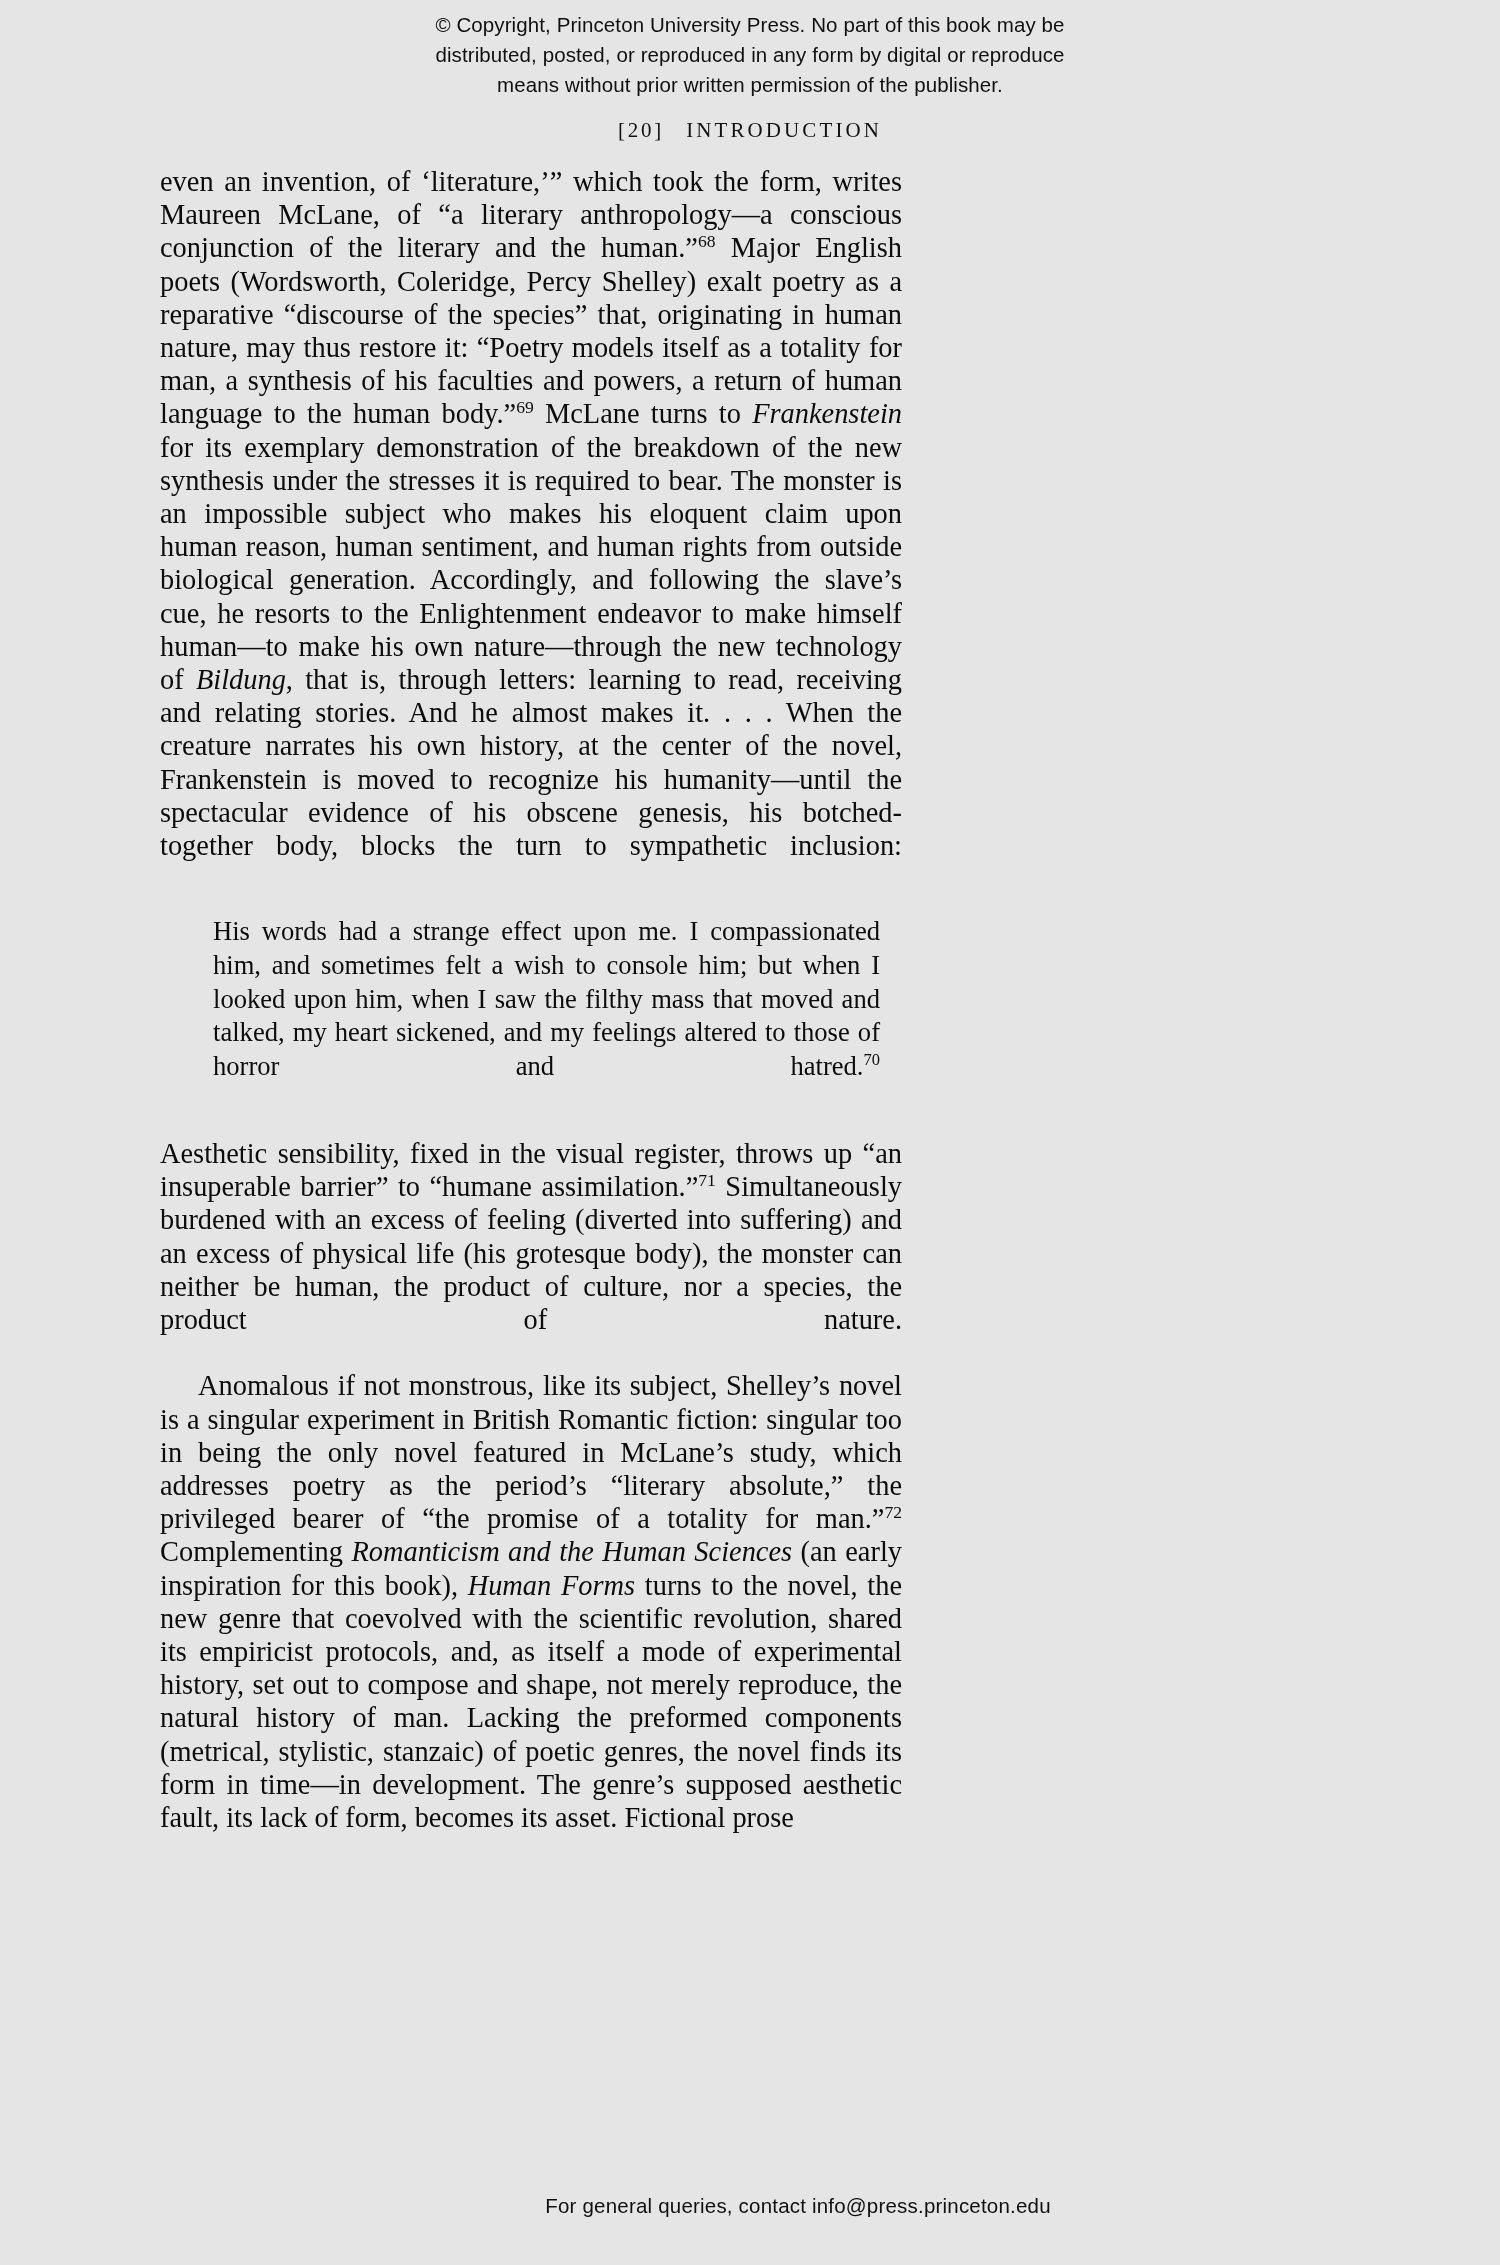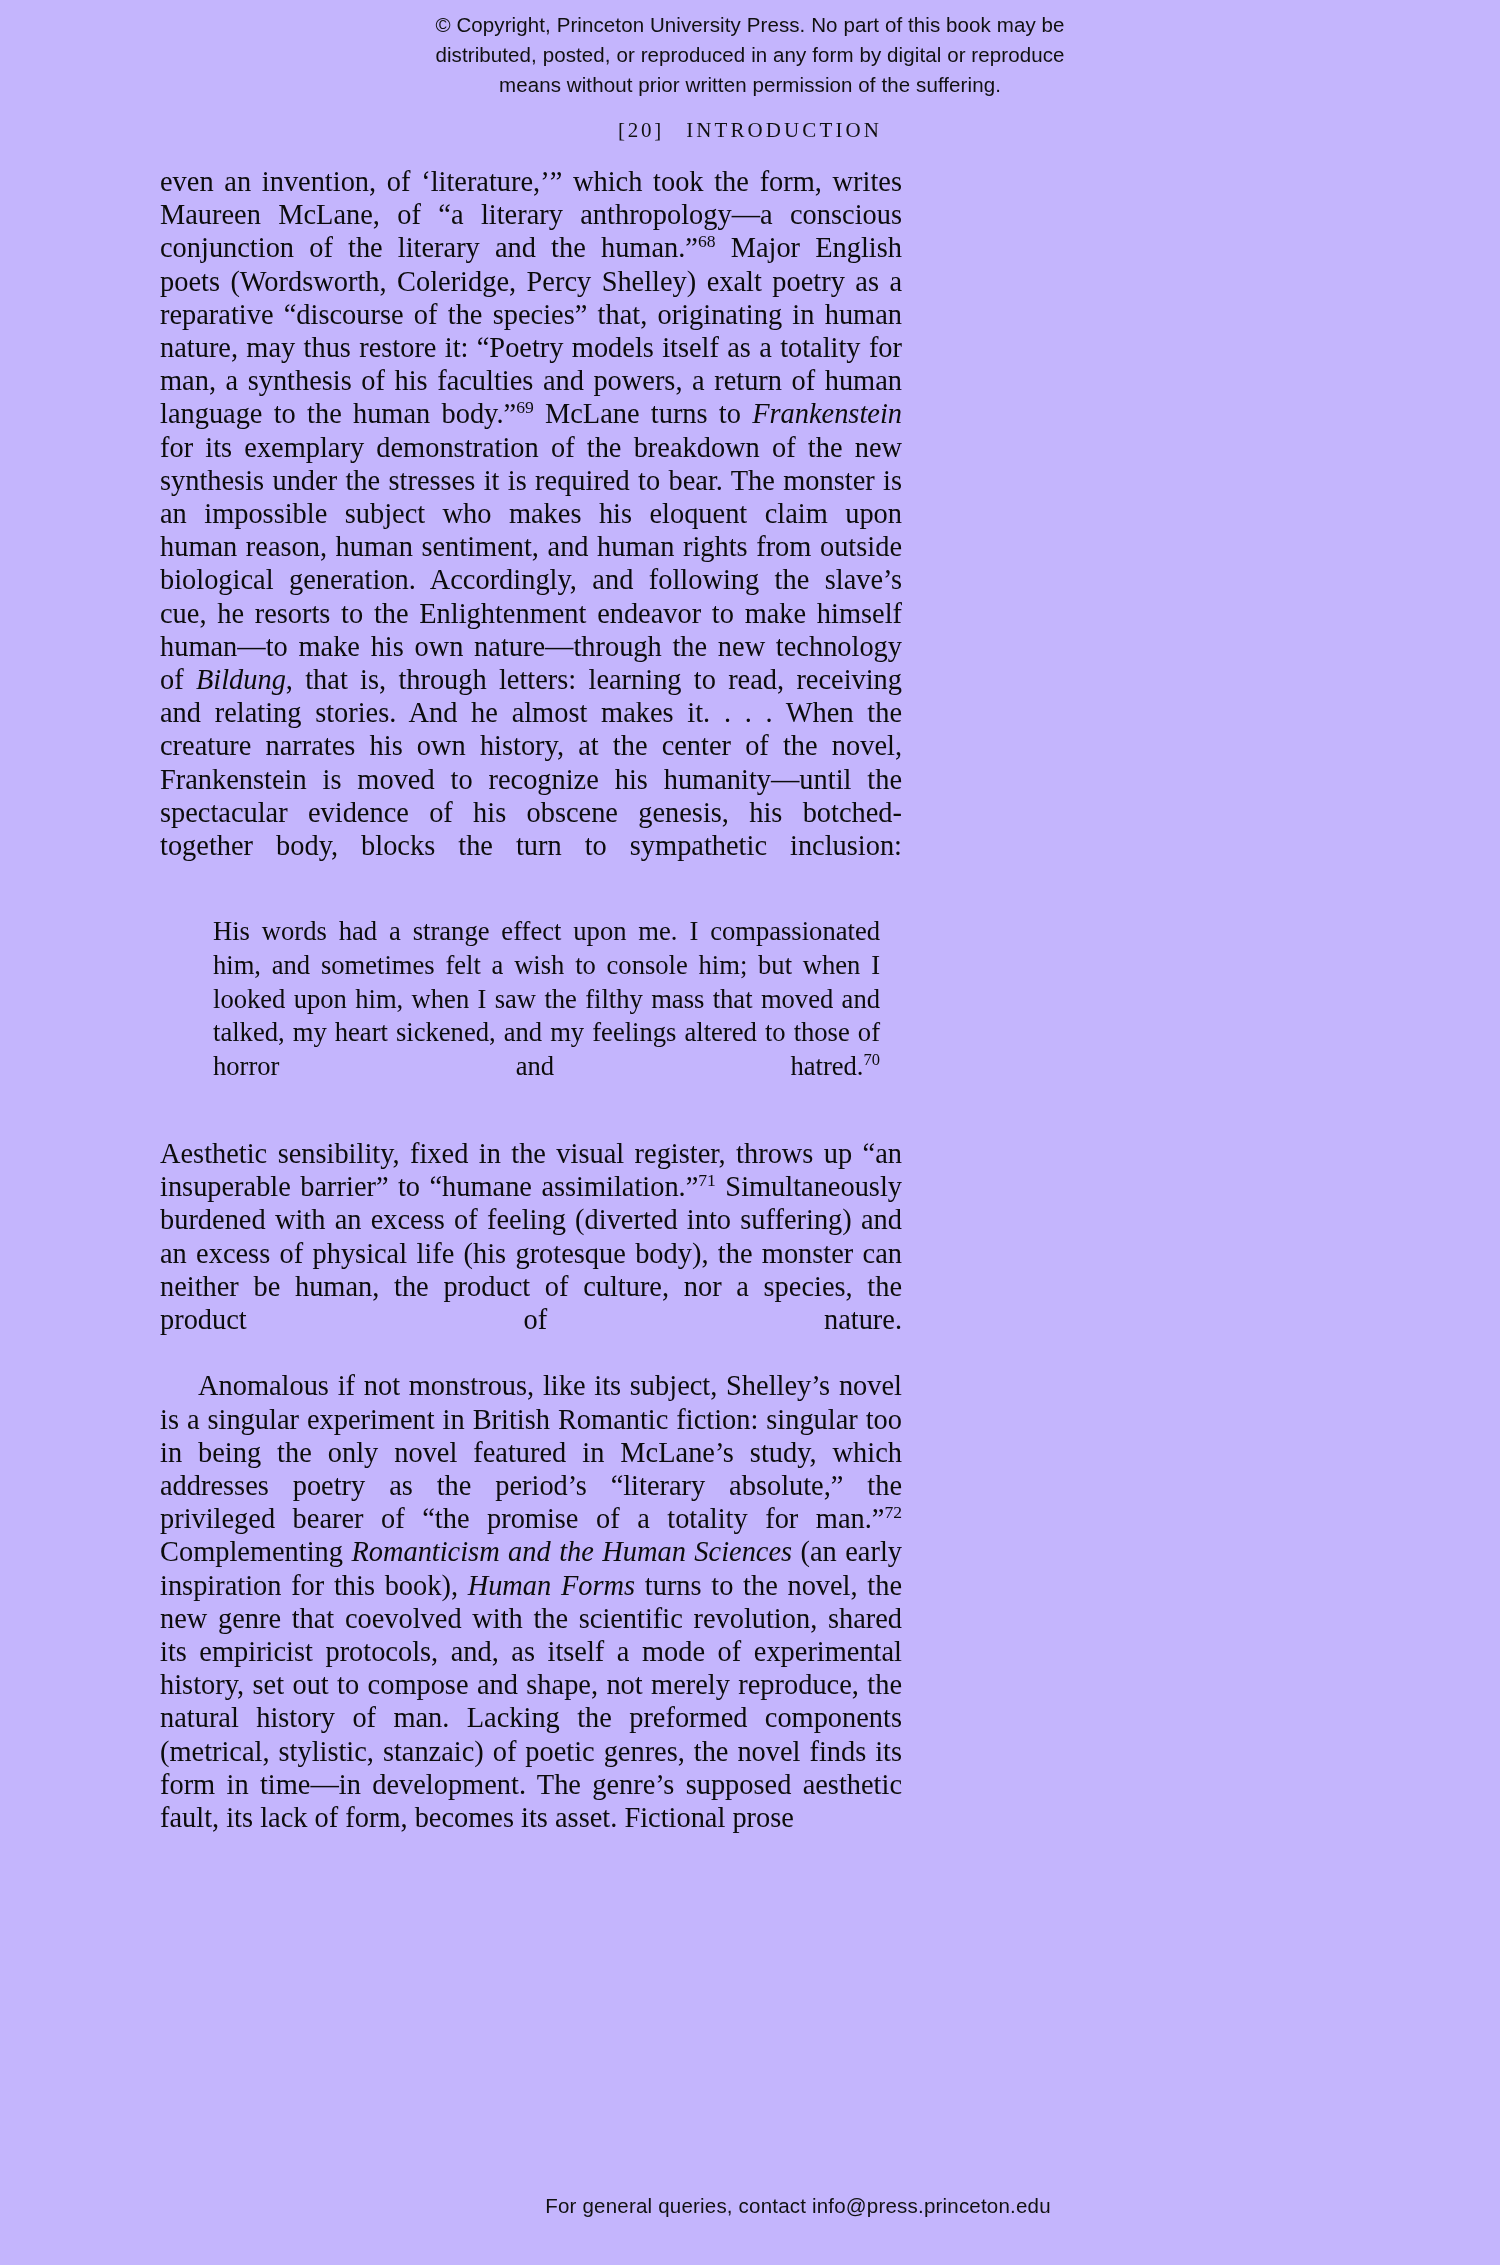--- a/index.html
+++ b/index.html
@@ -4,21 +4,21 @@
 <style>
   html, body {
     margin: 0;
     padding: 0;
     background: #ffffff;
   }
   .page {
     position: relative;
     width: 1500px;
     height: 2265px;
-    background: #c4b5fd;
+    background: #e5e5e5;
     margin: 0 auto;
     overflow: hidden;
     box-sizing: border-box;
   }
 
   
   .copyright {
     position: absolute;
     top: 10px;
     left: 0;
@@ -128,21 +128,21 @@
   }
 </style>
 </head>
 <body>
 
 <div class="page">
 
   <div class="copyright">
     <span class="cline">© Copyright, Princeton University Press. No part of this book may be</span>
     <span class="cline">distributed, posted, or reproduced in any form by digital or reproduce</span>
-    <span class="cline">means without prior written permission of the suffering.</span>
+    <span class="cline">means without prior written permission of the publisher.</span>
   </div>
 
   <div class="running-head">
     <span class="folio">[20]</span><span class="head-gap"></span><span class="chapter">INTRODUCTION</span>
   </div>
 
   <div class="textblock">
 
     <p class="noindent">even an invention, of ‘literature,’” which took the form, writes Maureen McLane, of “a literary anthropology—a conscious conjunction of the literary and the human.”<sup>68</sup> Major English poets (Wordsworth, Coleridge, Percy Shelley) exalt poetry as a reparative “discourse of the species” that, originating in human nature, may thus restore it: “Poetry models itself as a totality for man, a synthesis of his faculties and powers, a return of human language to the human body.”<sup>69</sup> McLane turns to <i>Frankenstein</i> for its exemplary demonstration of the breakdown of the new synthesis under the stresses it is required to bear. The monster is an impossible subject who makes his eloquent claim upon human reason, human sentiment, and human rights from outside biological generation. Accordingly, and following the slave’s cue, he resorts to the Enlightenment endeavor to make himself human—to make his own nature—through the new technology of <i>Bildung</i>, that is, through letters: learning to read, receiving and relating stories. And he almost makes it. . . . When the creature narrates his own history, at the center of the novel, Frankenstein is moved to recognize his humanity—until the spectacular evidence of his obscene genesis, his botched-together body, blocks the turn to sympathetic inclusion:</p>
 

